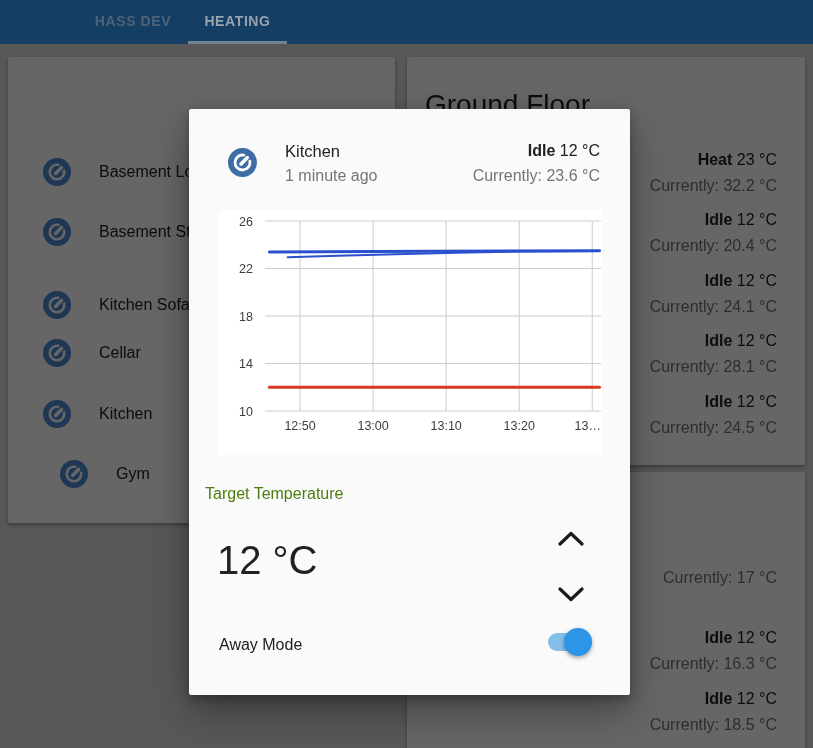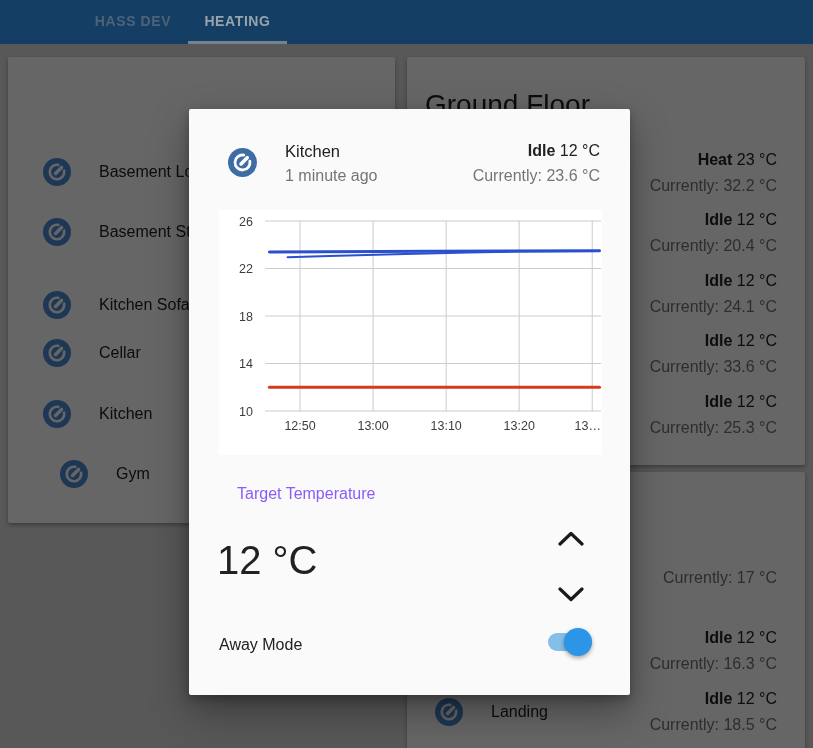--- a/index.html
+++ b/index.html
@@ -29,21 +29,21 @@
     border-radius:2px;box-shadow:0 16px 38px rgba(0,0,0,.35),0 4px 10px rgba(0,0,0,.25);}
   .dlg-icon{position:absolute;left:39px;top:39px;width:29px;height:29px;color:#3D6DA4;}
   .dlg-icon svg{width:29px;height:29px;display:block;}
   .dlg-title{position:absolute;left:96px;top:33px;font-size:16.5px;font-weight:500;color:#212121;}
   .dlg-sub{position:absolute;left:96px;top:58px;font-size:16px;color:#757575;}
   .dlg-state{position:absolute;right:30px;top:33px;font-size:16px;color:#212121;text-align:right;white-space:nowrap;}
   .dlg-state .mode{font-weight:700;}
   .dlg-currently{position:absolute;right:30px;top:58px;font-size:16px;color:#757575;text-align:right;white-space:nowrap;}
   .chart-box{position:absolute;left:30px;top:101px;width:383px;height:245px;background:#FFFFFF;}
   .chart-box svg{display:block;font-family:"Liberation Sans",sans-serif;}
-  .target-label{position:absolute;left:48px;top:376px;font-size:16px;color:#8b5cf6;}
+  .target-label{position:absolute;left:16px;top:376px;font-size:16px;color:#4d7c0f;}
   .target-value{position:absolute;left:28px;top:430px;font-size:40px;color:#212121;line-height:42px;}
   .stepper-btn{position:absolute;left:365px;width:34px;height:24px;display:flex;align-items:center;justify-content:center;cursor:pointer;background:none;border:none;padding:0;}
   .away-label{position:absolute;left:30px;top:527px;font-size:16px;color:#212121;}
   .toggle{position:absolute;left:359px;top:524px;width:44px;height:18px;cursor:pointer;}
   .toggle .track{position:absolute;left:0;top:0;width:44px;height:18px;border-radius:9px;background:#85BEE9;}
   .toggle .thumb{position:absolute;left:16px;top:-5px;width:28px;height:28px;border-radius:50%;
     background:#2D95E8;box-shadow:0 2px 4px rgba(0,0,0,.35);}
 </style>
 </head>
 <body>
@@ -132,45 +132,35 @@
   <div class="state-block" style="top:150px;">
     <div class="state-primary"><span class="mode">Idle</span> <span>12 °C</span></div>
     <div class="state-secondary">Currently: 20.4 °C</div>
   </div>
   <div class="state-block" style="top:211px;">
     <div class="state-primary"><span class="mode">Idle</span> <span>12 °C</span></div>
     <div class="state-secondary">Currently: 24.1 °C</div>
   </div>
   <div class="state-block" style="top:271px;">
     <div class="state-primary"><span class="mode">Idle</span> <span>12 °C</span></div>
-    <div class="state-secondary">Currently: 33.6 °C</div>
+    <div class="state-secondary">Currently: 28.1 °C</div>
   </div>
   <div class="state-block" style="top:332px;">
     <div class="state-primary"><span class="mode">Idle</span> <span>12 °C</span></div>
-    <div class="state-secondary">Currently: 25.3 °C</div>
+    <div class="state-secondary">Currently: 24.5 °C</div>
   </div>
 </div>
 
 <div class="card" style="left:407px;top:472px;width:398px;height:300px;">
   <div class="state-block" style="top:93px;">
     <div class="state-secondary">Currently: 17 °C</div>
   </div>
   <div class="state-block" style="top:153px;">
     <div class="state-primary"><span class="mode">Idle</span> <span>12 °C</span></div>
     <div class="state-secondary">Currently: 16.3 °C</div>
-  </div>
-  <div class="entity-row" style="left:28px;top:226px;">
-    <span class="therm-icon">
-        <svg viewBox="0 0 24 24">
-          <circle cx="12" cy="12" r="12" fill="currentColor"></circle>
-          <path d="M18.1 10.9 A 6.2 6.2 0 1 1 13.1 5.9" fill="none" stroke="#fff" stroke-width="2.3" stroke-linecap="round"></path>
-          <line x1="10.8" y1="13.2" x2="15.9" y2="8.1" stroke="#fff" stroke-width="3" stroke-linecap="round"></line>
-        </svg>
-      </span>
-    <span class="entity-name">Landing</span>
   </div>
   <div class="state-block" style="top:214px;">
     <div class="state-primary"><span class="mode">Idle</span> <span>12 °C</span></div>
     <div class="state-secondary">Currently: 18.5 °C</div>
   </div>
 </div>
 
 <div class="backdrop"></div>
 
 <div class="dialog">

